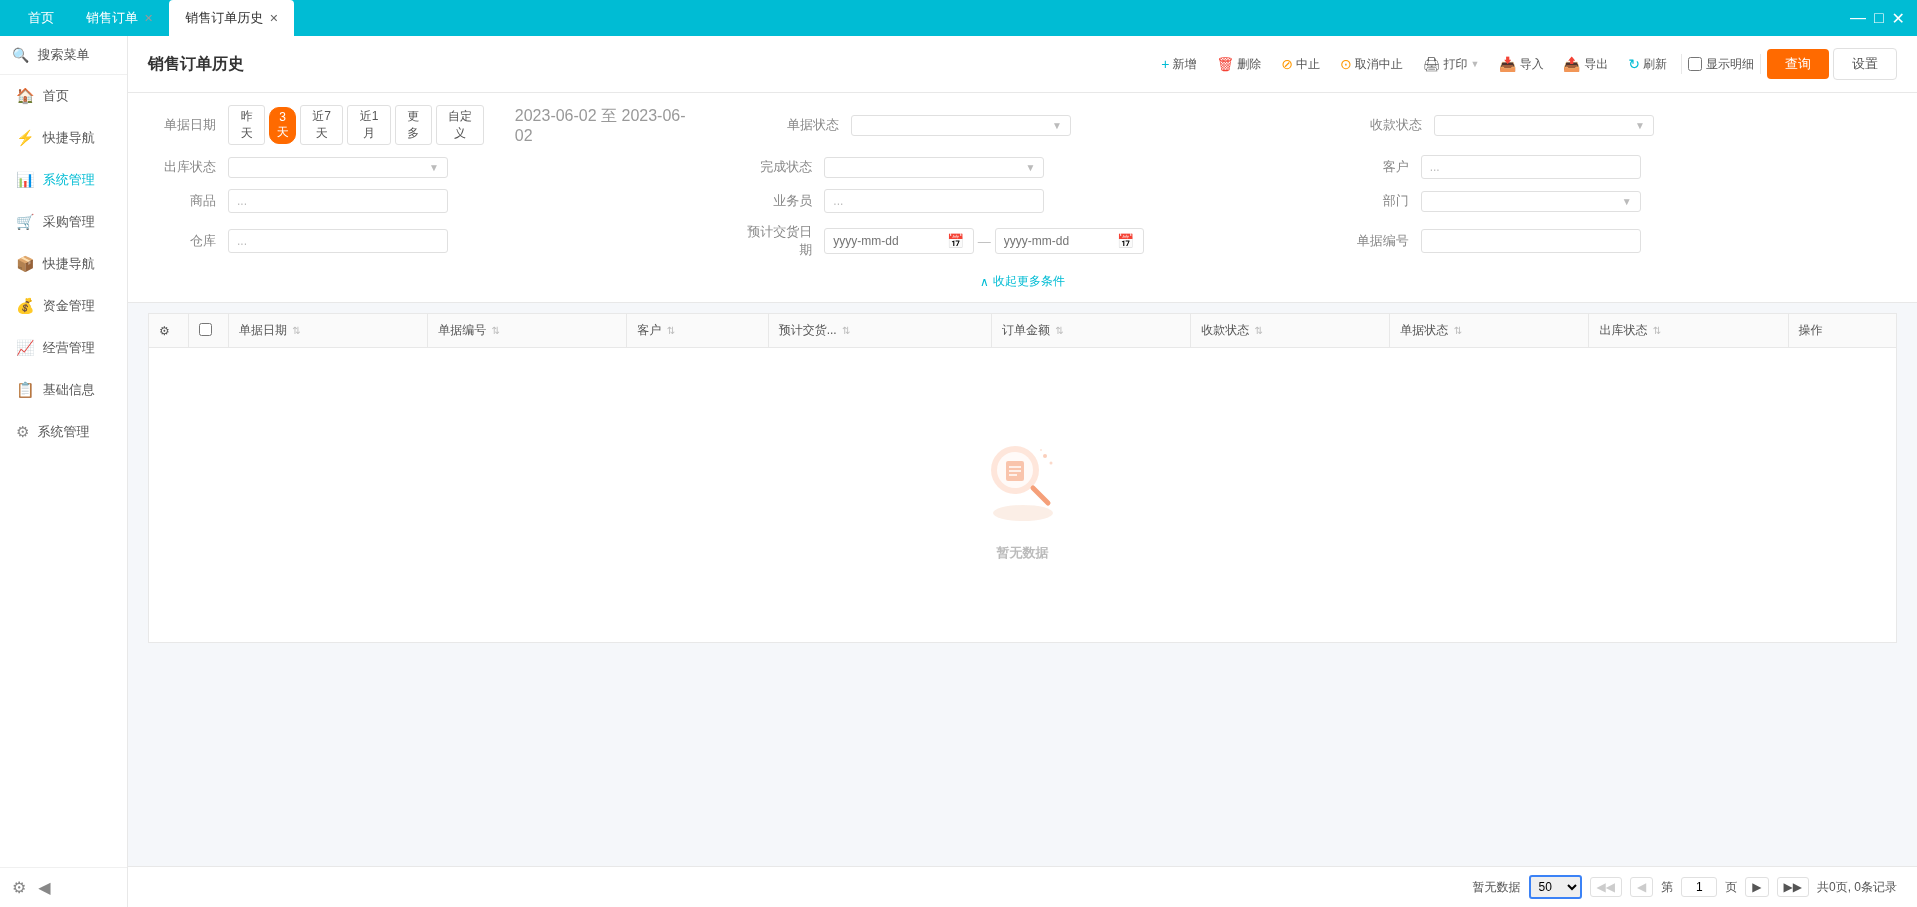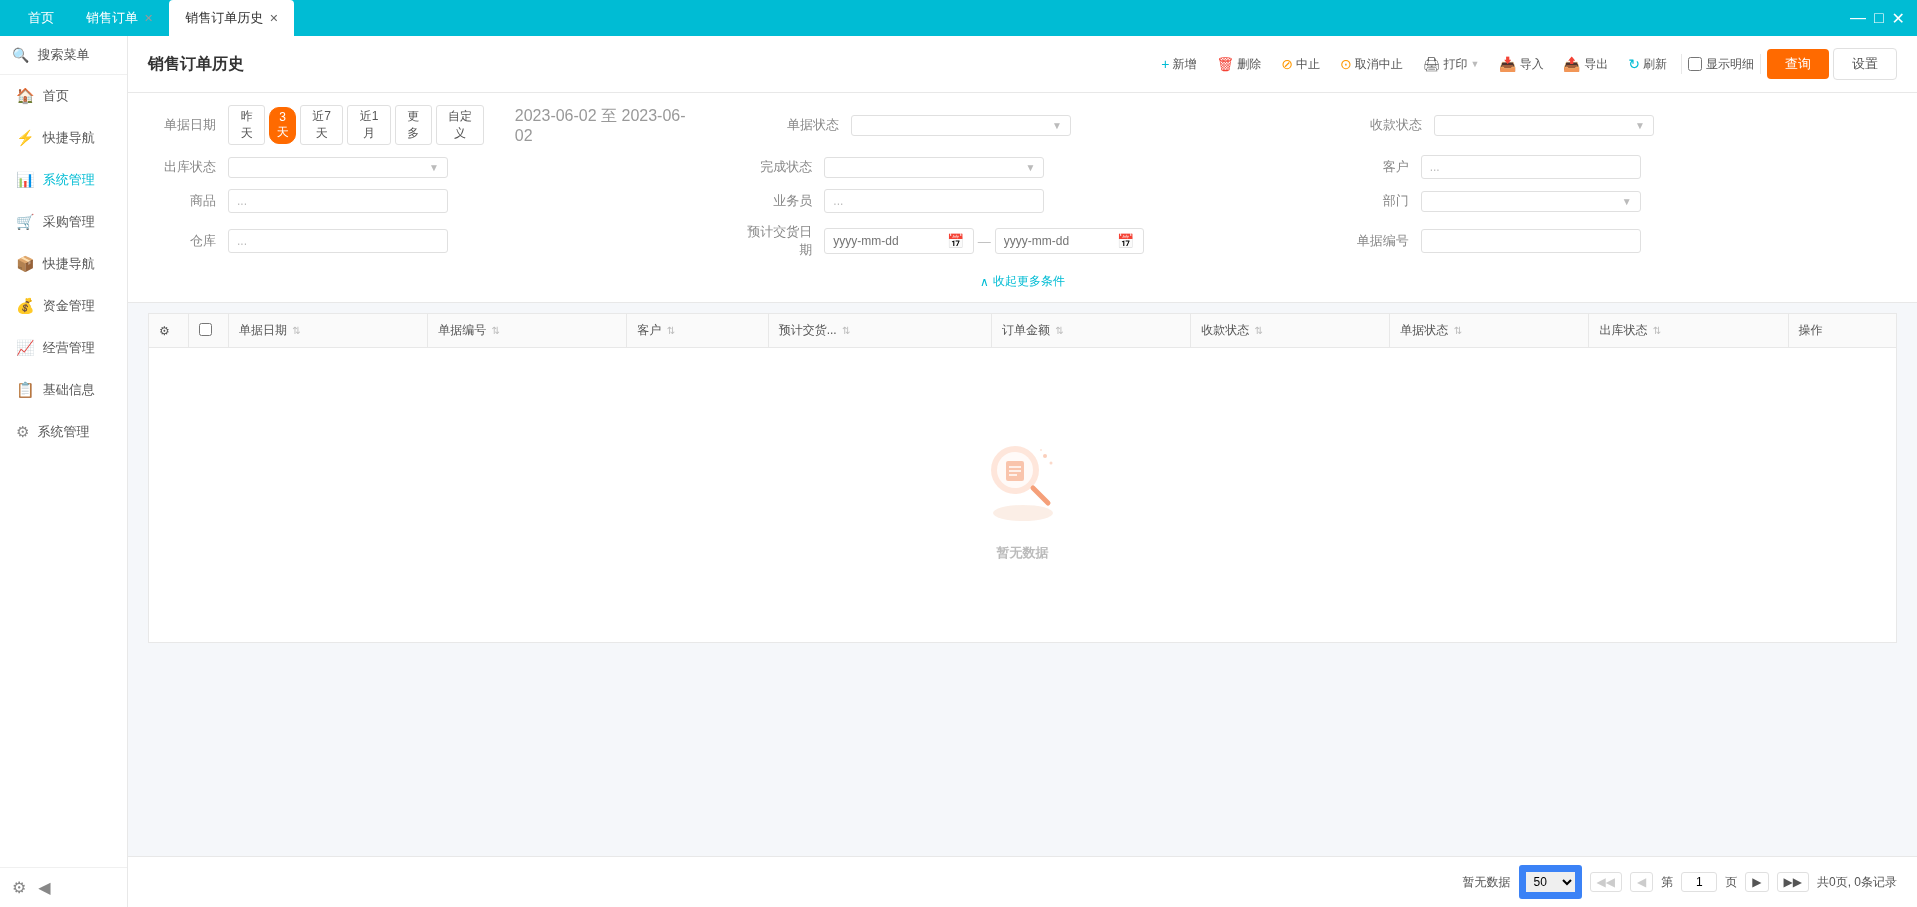--- a/index.html
+++ b/index.html
@@ -65,21 +65,21 @@
     .th-settings { width: 40px; text-align: center; }
     .th-check { width: 40px; text-align: center; }
 
     
     .empty-state { display: flex; flex-direction: column; align-items: center; justify-content: center; padding: 80px 0; }
     .empty-icon { width: 100px; height: 100px; position: relative; margin-bottom: 16px; }
     .empty-text { color: #bbb; font-size: 13px; }
 
     
     .table-footer { background: #fff; border-top: 1px solid #e8e8e8; padding: 8px 20px; display: flex; align-items: center; justify-content: flex-end; gap: 8px; flex-shrink: 0; font-size: 12px; color: #555; }
-    .page-size-select { border: 7px solid #3b82f6; border-radius: 3px; padding: 2px 4px; font-size: 12px; }
+    .page-size-select { border: 2px solid #3b82f6; border-radius: 3px; padding: 2px 4px; font-size: 12px; }
     .pagination-btn { border: 1px solid #e0e0e0; background: #fff; border-radius: 3px; padding: 2px 6px; cursor: pointer; color: #555; font-size: 12px; }
     .pagination-btn:disabled { color: #ccc; cursor: default; }
     .page-input { border: 1px solid #e0e0e0; border-radius: 3px; padding: 2px 4px; width: 36px; text-align: center; font-size: 12px; }
   </style>
 </head>
 <body>
 
 <div class="top-bar">
   <div class="tab-item">
     <span>首页</span>

